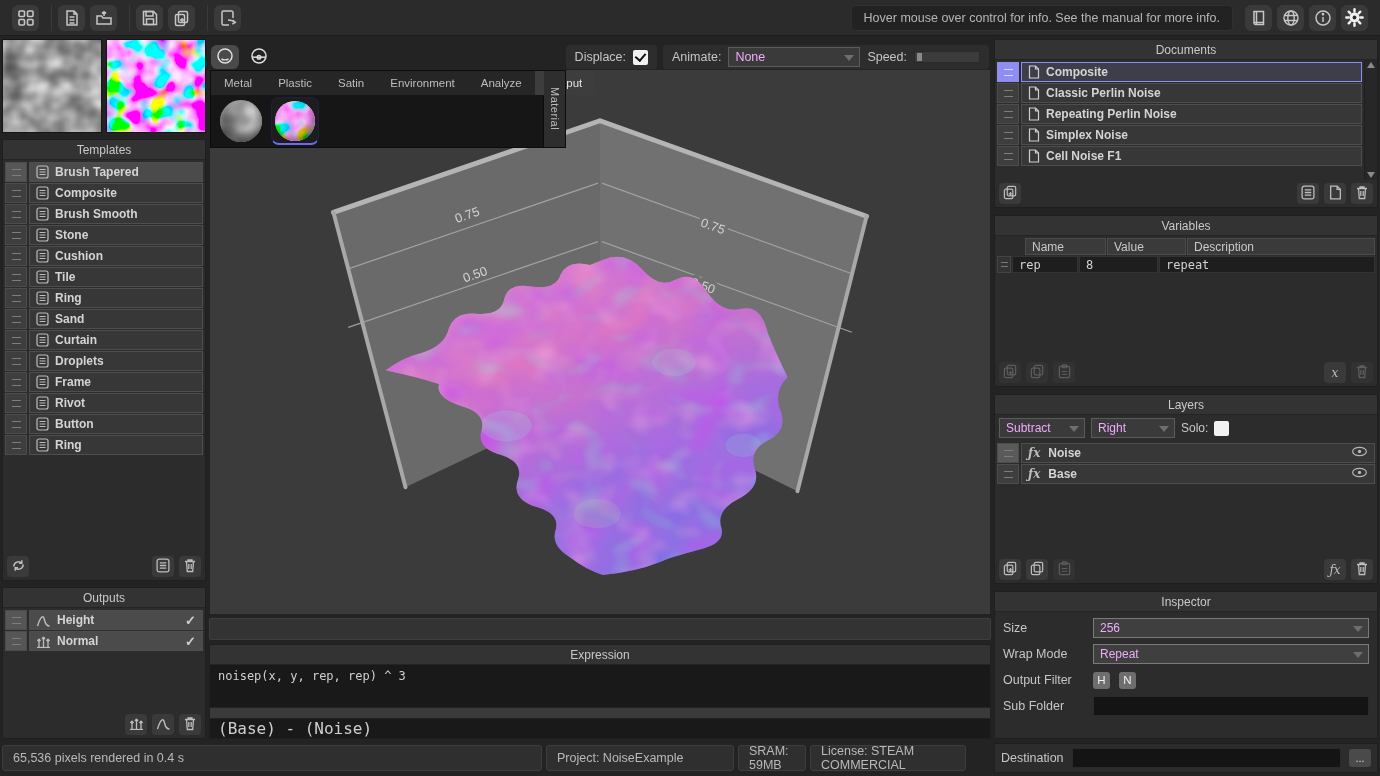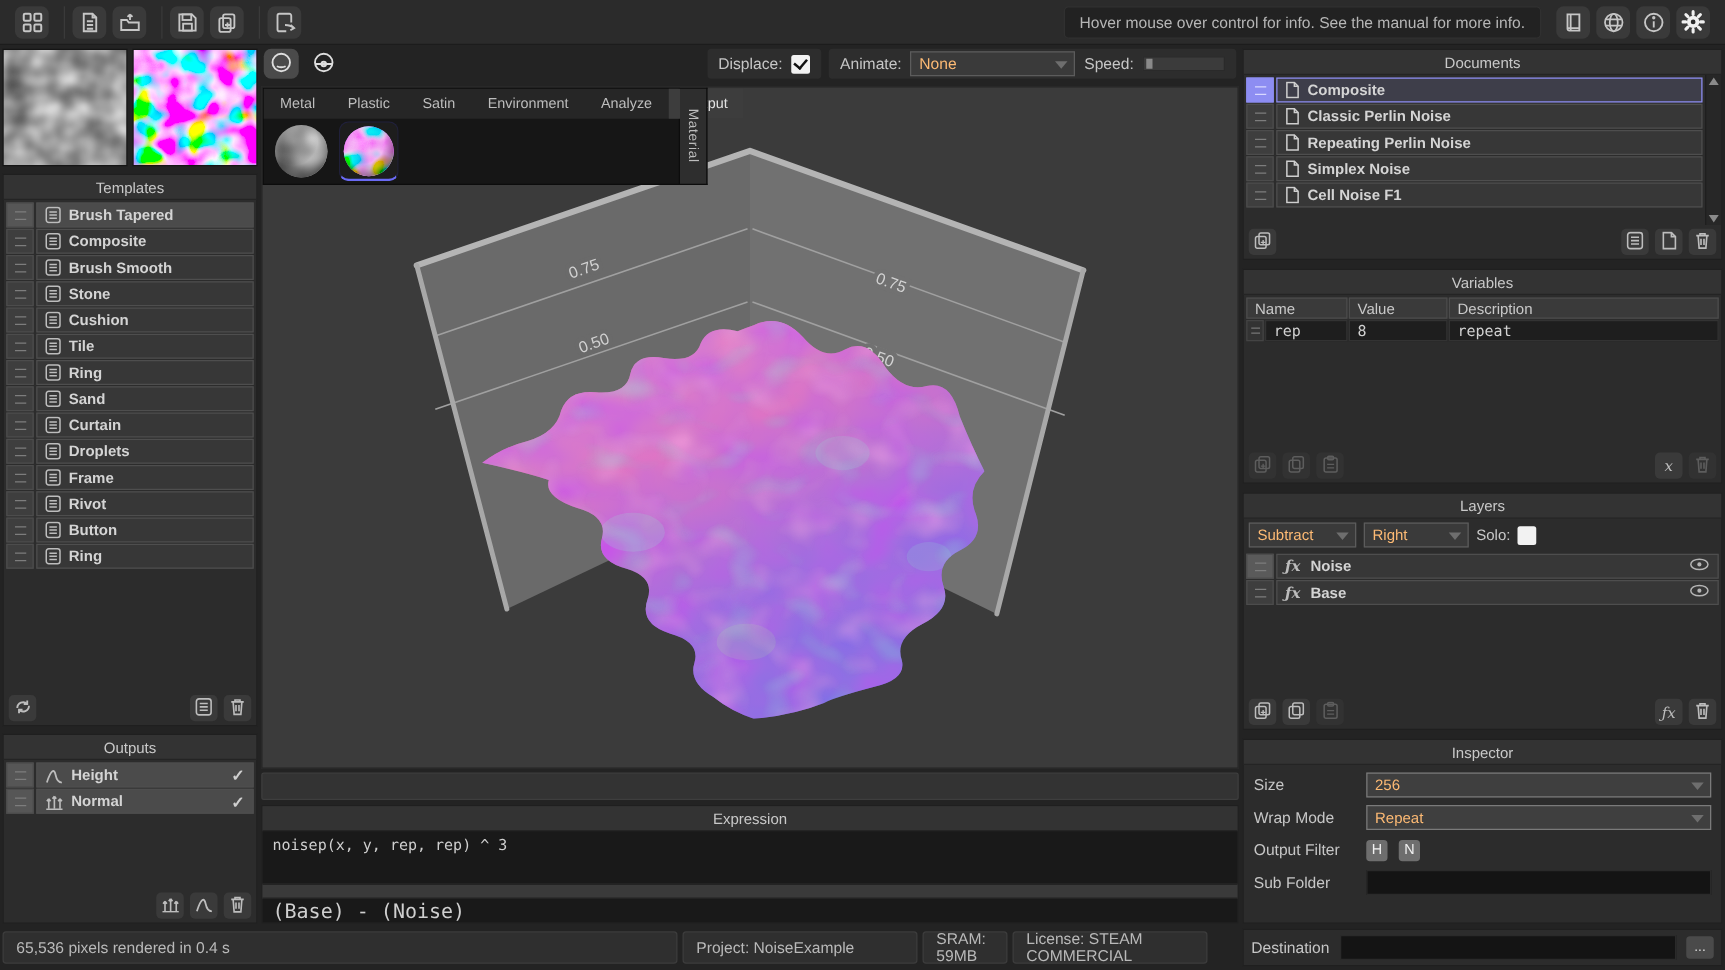--- a/index.html
+++ b/index.html
@@ -44,28 +44,28 @@
   .templates-sect { height:442px;text-align:right; }
   .outputs-sect { flex:1; }
   .sect .fill { flex:1; }
   .footerbar { height:27px; display:flex; align-items:center; gap:5px; padding:0 4px; flex:none; }
   .footerbar .sp { flex:1; }
   .mini-btn { width:22px; height:21px; border-radius:4px; background:#3a3a3a; display:flex; align-items:center; justify-content:center; color:#bdbdbd; }
   .mini-btn.dim { color:#5d5d5d; background:#323232; }
   .outrow-check { margin-left:auto; color:#cfcfcf; font-size:13px; }
 
   
-  .vtopstrip { height:30px; display:flex; align-items:flex-start; gap:6px; padding:0 2px; flex:none; }
+  .vtopstrip { height:30px; display:flex; align-items:flex-end; gap:6px; padding:0 2px; flex:none; }
   .sphere-btn { width:28px; height:24px; border-radius:6px; display:flex; align-items:center; justify-content:center; color:#dedede; }
   .sphere-btn.sel { background:#4a4a4a; }
   .vtopstrip .spacer { flex:1; }
   .ctl-group { background:#2d2d2d; border-radius:3px; height:24px; display:flex; align-items:center; gap:7px; padding:0 9px; color:#c6c6c6; font-size:12.5px; }
   .checkbox { width:15px; height:15px; background:#f2f2f2; border-radius:2px; position:relative; }
   .checkbox.checked::after { content:""; position:absolute; left:3.5px; top:1.5px; width:5px; height:8px; border-right:2px solid #111; border-bottom:2px solid #111; transform:rotate(40deg); }
-  .selectbox { background:#3a3a3a; border:1px solid #5c5c5c; height:20px; display:flex; align-items:center; padding:0 6px; color:#fdba74; position:relative; }
+  .selectbox { background:#3a3a3a; border:1px solid #5c5c5c; height:20px; display:flex; align-items:center; padding:0 6px; color:#f0abfc; position:relative; }
   .selectbox::after { content:""; position:absolute; right:5px; top:7px; border-left:5px solid transparent; border-right:5px solid transparent; border-top:6px solid #6e6e6e; }
   .animate-sel { width:132px; }
   .slider { width:66px; height:12px; background:#3b3b3b; border:1px solid #2a2a2a; position:relative; }
   .slider .thumb { position:absolute; left:2px; top:1px; width:5px; height:8px; background:#8a8a8a; }
 
   .viewport { flex:1; position:relative; background:#3b3b3b; border:1px solid #242424; min-height:0; overflow:hidden; }
   .scene { position:absolute; inset:0; width:100%; height:100%; }
 
   
   .matpanel { position:absolute; left:0; top:0; display:flex; z-index:5; }
@@ -98,21 +98,21 @@
   .scrollcol { width:13px; background:#272727; border-left:1px solid #1f1f1f; display:flex; flex-direction:column; justify-content:space-between; align-items:center; padding:2px 0; }
   .arr-up, .arr-dn { width:0; height:0; border-left:4px solid transparent; border-right:4px solid transparent; }
   .arr-up { border-bottom:6px solid #8a8a8a; }
   .arr-dn { border-top:6px solid #8a8a8a; }
   .docrow.selected .tcontent { background:#3e3e4a; border-color:#8d8df2; }
   .docrow.selected .handle { background:#8d8df2; border-color:#8d8df2; }
   .docrow.selected .handle::before { border-color:#d8d8ff; }
 
   
   .vartable { padding:2px; }
-  .vhead { display:flex; gap:1px; height:17px; }
+  .vhead { display:flex; gap:1px; height:17px;margin-left:28px; }
   .vhead div { background:#3a3a3a; border:1px solid #4c4c4c; display:flex; align-items:center; padding:0 6px; color:#c9c9c9; }
   .vrow { display:flex; gap:1px; height:17px; margin-top:1px; }
   .vrow .vh { width:14px; background:#333; border:1px solid #444; display:flex;align-items:center;justify-content:center; }
   .vrow .vh::before{ content:""; width:7px; height:3px; border-top:1px solid #777; border-bottom:1px solid #777; }
   .vrow div.cell { background:#1e1e1e; border:1px solid #333; display:flex; align-items:center; padding:0 6px; color:#d2d2d2; font-size:12px; }
   .c-name { width:66px; } .c-val { width:79px; } .c-desc { flex:1; }
 
   
   .layctl { display:flex; align-items:center; gap:6px; padding:3px 4px; }
   .lay-sel1 { width:86px; } .lay-sel2 { width:84px; }

